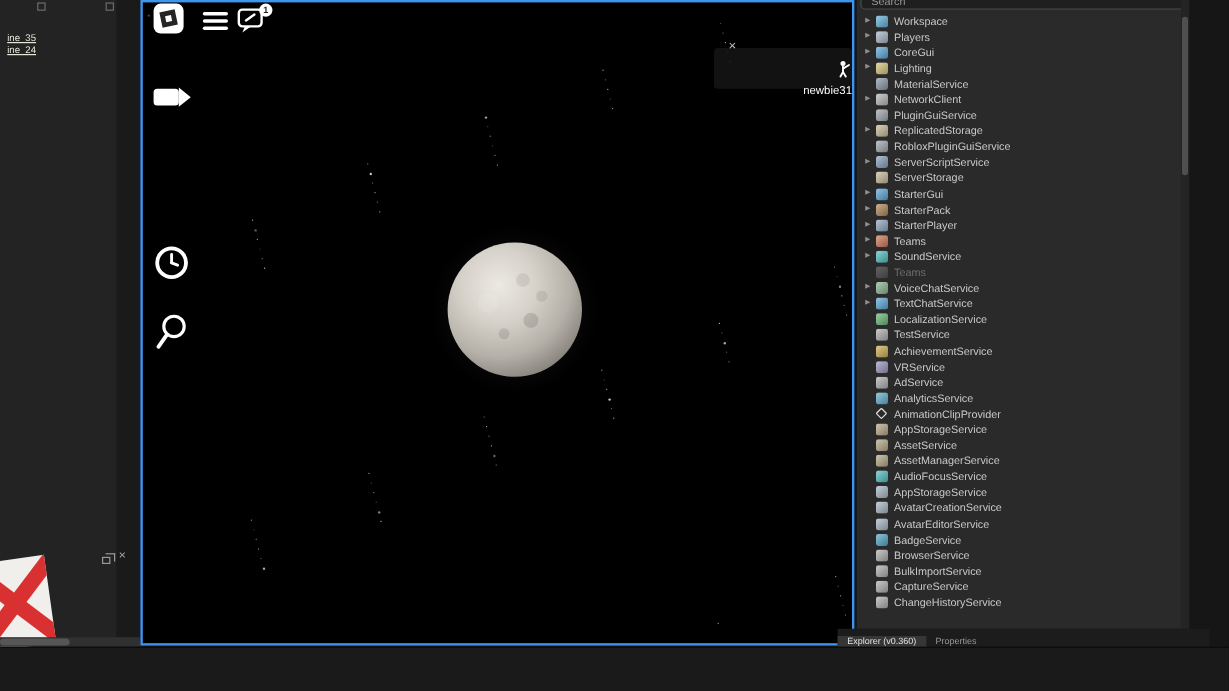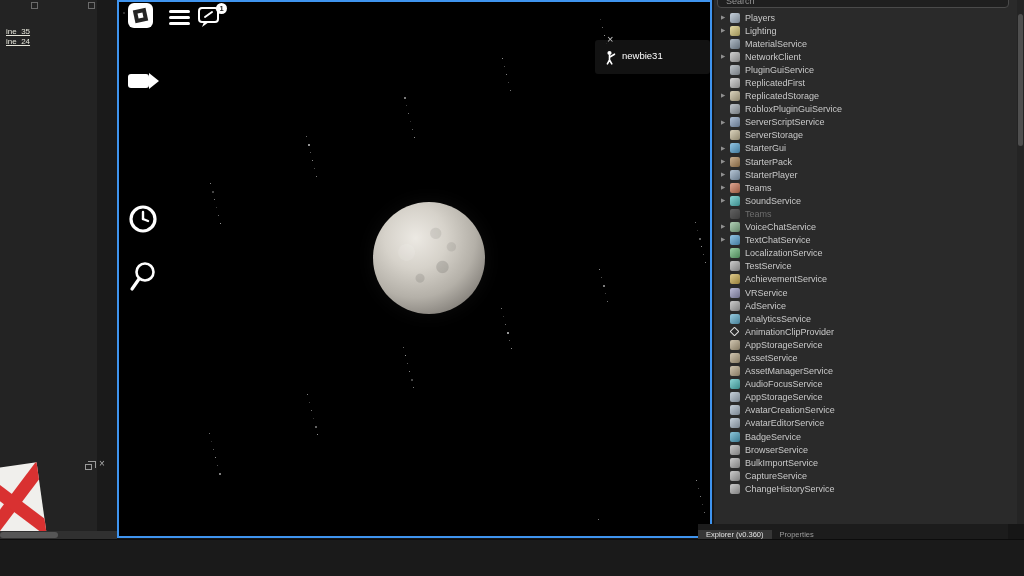--- a/index.html
+++ b/index.html
@@ -61,25 +61,25 @@
   .camera-lens { position:absolute; left:21px; top:1px; width:0; height:0;
                  border-top:8px solid transparent; border-bottom:8px solid transparent;
                  border-right:10px solid #fff; transform:scaleX(-1); }
 
   .clock-icon { position:absolute; left:8px; top:201px; }
   .magnifier-icon { position:absolute; left:9px; top:258px; }
 
   .player-overlay { position:absolute; left:476px; top:38px; width:115px; height:34px;
                     background:rgba(22,22,22,.82); border-radius:3px; }
   .overlay-close { position:absolute; left:12px; top:-6px; color:#c8c8c8; font-size:11px; line-height:11px; }
-  .player-row { display:flex; align-items:flex-start; gap:5px; padding:10px 0 0 10px; }
+  .player-row { display:flex; align-items:flex-end; gap:5px; padding:10px 0 0 26px;flex-direction:column; }
   .player-name { color:#fff; font-size:9.5px; }
 
   
-  .explorer { position:absolute; left:714px; top:0; width:310px; height:524px; background:#2a2a2a; overflow:hidden; }
+  .explorer { position:absolute; left:714px; top:0; width:277px; height:524px; background:#2a2a2a; overflow:hidden; }
   .search-box { position:absolute; left:3px; top:-15px; width:292px; height:23px; background:#1f1f1f;
                 border:1px solid #4a4a4a; border-radius:4px; display:flex; align-items:flex-end;
                 padding:0 0 1px 8px; color:#969696; font-size:9px; line-height:9px; }
   .tree { position:absolute; left:0; top:11px; width:302px; }
   .tree-row { display:flex; align-items:center; height:13.1px; padding-left:7px; color:#c9c9c9; font-size:9px; }
   .tree-arrow { width:9px; font-size:5.5px; color:#909090; flex:none; line-height:1; }
   .tree-icon { width:10px; height:10px; border-radius:2px; flex:none; margin-right:5px;
                background-image:linear-gradient(140deg, rgba(255,255,255,.35), rgba(0,0,0,.28)); }
   .tree-icon.diamond { background-image:none; background:transparent !important; border:1px solid #dcdcdc;
                        width:7px; height:7px; transform:rotate(45deg); margin:0 7px 0 1px; border-radius:1px; }
@@ -253,47 +253,52 @@
     </div>
   </div>
 
   <div class="explorer">
     <div class="search-box">
       <span>Search</span>
     </div>
     <div class="tree">
         <div class="tree-row">
       <span class="tree-arrow" style="visibility: visible;">▶</span>
+      <span class="tree-icon" style="background-color: rgb(98, 178, 216);"></span>
+      <span class="tree-label">Workspace</span>
+    </div>
+        <div class="tree-row">
+      <span class="tree-arrow" style="visibility: visible;">▶</span>
       <span class="tree-icon" style="background-color: rgb(168, 184, 200);"></span>
       <span class="tree-label">Players</span>
     </div>
         <div class="tree-row">
       <span class="tree-arrow" style="visibility: visible;">▶</span>
+      <span class="tree-icon" style="background-color: rgb(90, 168, 216);"></span>
+      <span class="tree-label">CoreGui</span>
+    </div>
+        <div class="tree-row">
+      <span class="tree-arrow" style="visibility: visible;">▶</span>
       <span class="tree-icon" style="background-color: rgb(216, 200, 120);"></span>
       <span class="tree-label">Lighting</span>
     </div>
         <div class="tree-row">
       <span class="tree-arrow" style="visibility: hidden;">▶</span>
       <span class="tree-icon" style="background-color: rgb(136, 152, 168);"></span>
       <span class="tree-label">MaterialService</span>
     </div>
         <div class="tree-row">
       <span class="tree-arrow" style="visibility: visible;">▶</span>
       <span class="tree-icon" style="background-color: rgb(184, 184, 184);"></span>
       <span class="tree-label">NetworkClient</span>
     </div>
         <div class="tree-row">
       <span class="tree-arrow" style="visibility: hidden;">▶</span>
       <span class="tree-icon" style="background-color: rgb(160, 168, 176);"></span>
       <span class="tree-label">PluginGuiService</span>
-    </div>
-        <div class="tree-row">
-      <span class="tree-arrow" style="visibility: hidden;">▶</span>
-      <span class="tree-icon" style="background-color: rgb(192, 192, 192);"></span>
-      <span class="tree-label">ReplicatedFirst</span>
     </div>
         <div class="tree-row">
       <span class="tree-arrow" style="visibility: visible;">▶</span>
       <span class="tree-icon" style="background-color: rgb(200, 188, 154);"></span>
       <span class="tree-label">ReplicatedStorage</span>
     </div>
         <div class="tree-row">
       <span class="tree-arrow" style="visibility: hidden;">▶</span>
       <span class="tree-icon" style="background-color: rgb(160, 168, 176);"></span>
       <span class="tree-label">RobloxPluginGuiService</span>

